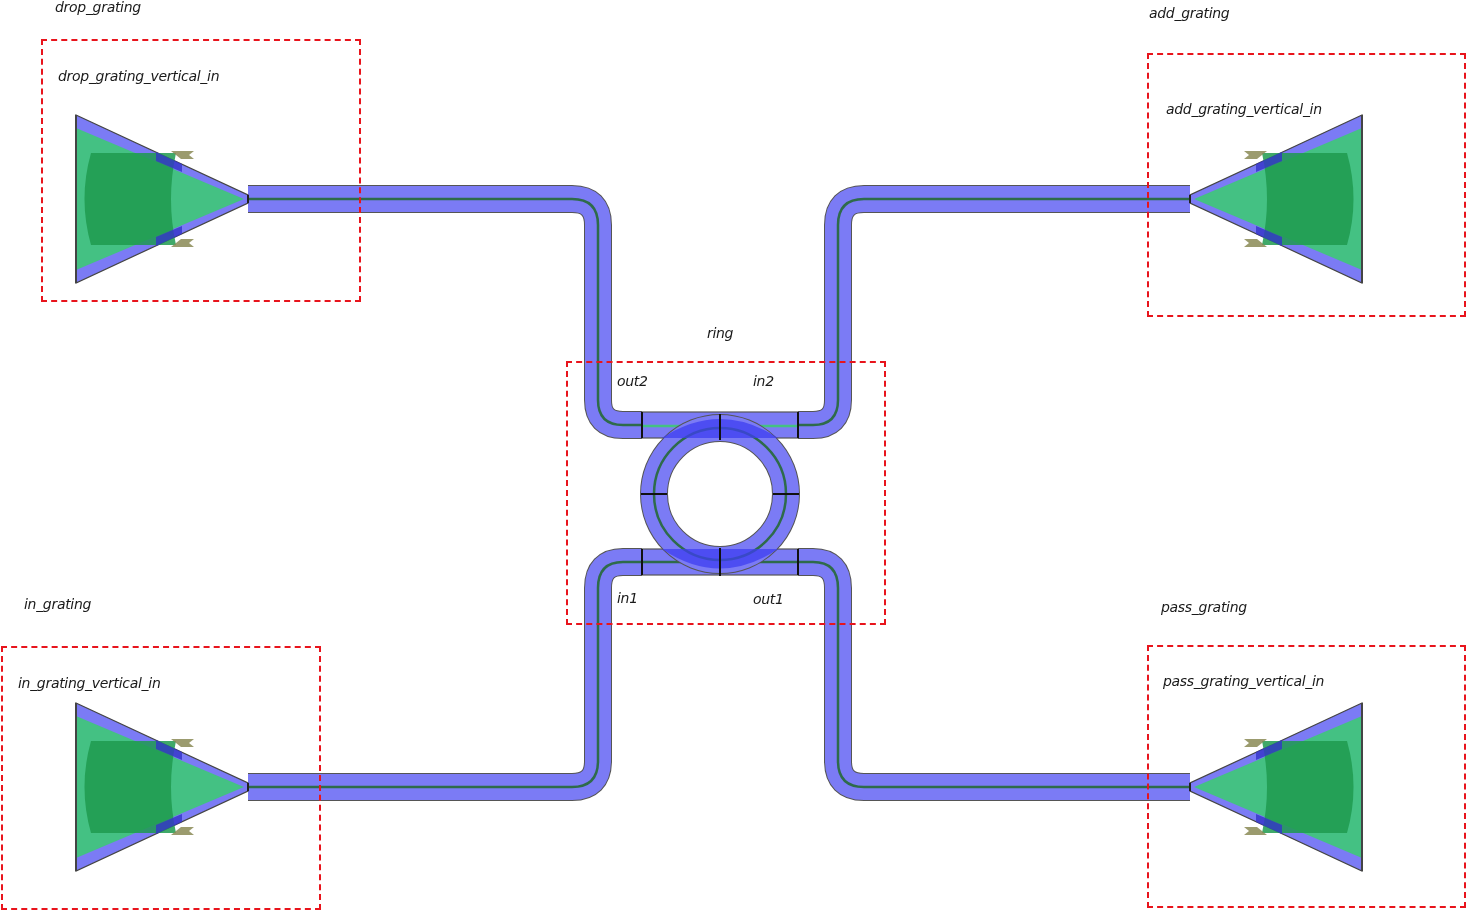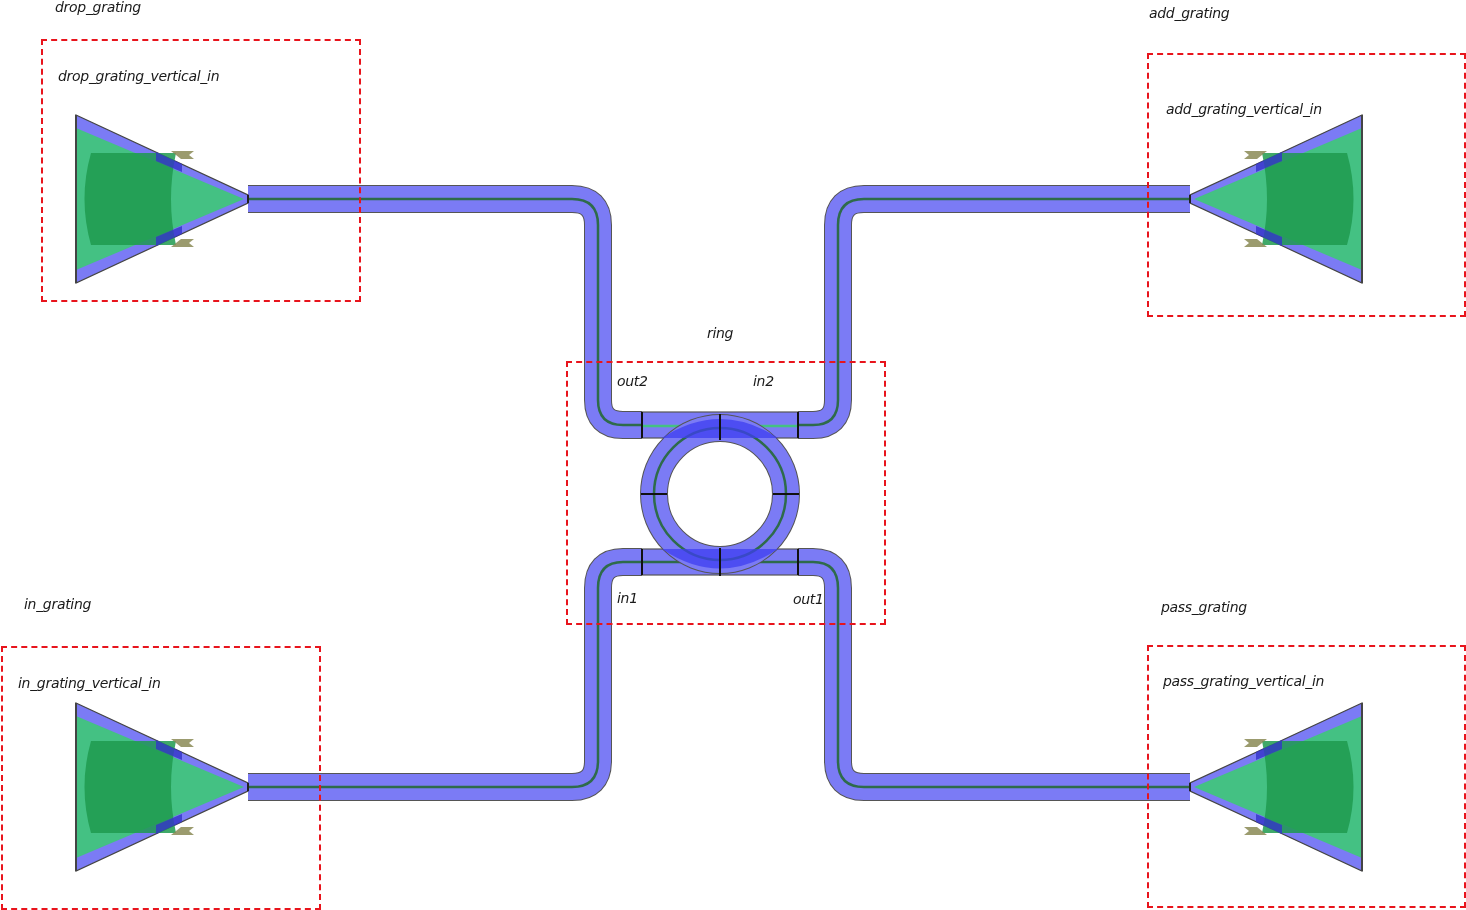--- a/index.html
+++ b/index.html
@@ -105,13 +105,13 @@
 <div class="lbl" style="left:24px;top:597px;">in_grating</div>
 <div class="lbl" style="left:18px;top:676px;">in_grating_vertical_in</div>
 
 <div class="lbl" style="left:1161px;top:600px;">pass_grating</div>
 <div class="lbl" style="left:1163px;top:674px;">pass_grating_vertical_in</div>
 
 <div class="lbl" style="left:707px;top:326px;">ring</div>
 <div class="lbl" style="left:617px;top:374px;">out2</div>
 <div class="lbl" style="left:753px;top:374px;">in2</div>
 <div class="lbl" style="left:617px;top:591px;">in1</div>
-<div class="lbl" style="left:753px;top:592px;margin-left:40px;">out1</div>
+<div class="lbl" style="left:753px;top:592px;">out1</div>
 
 </body></html>

